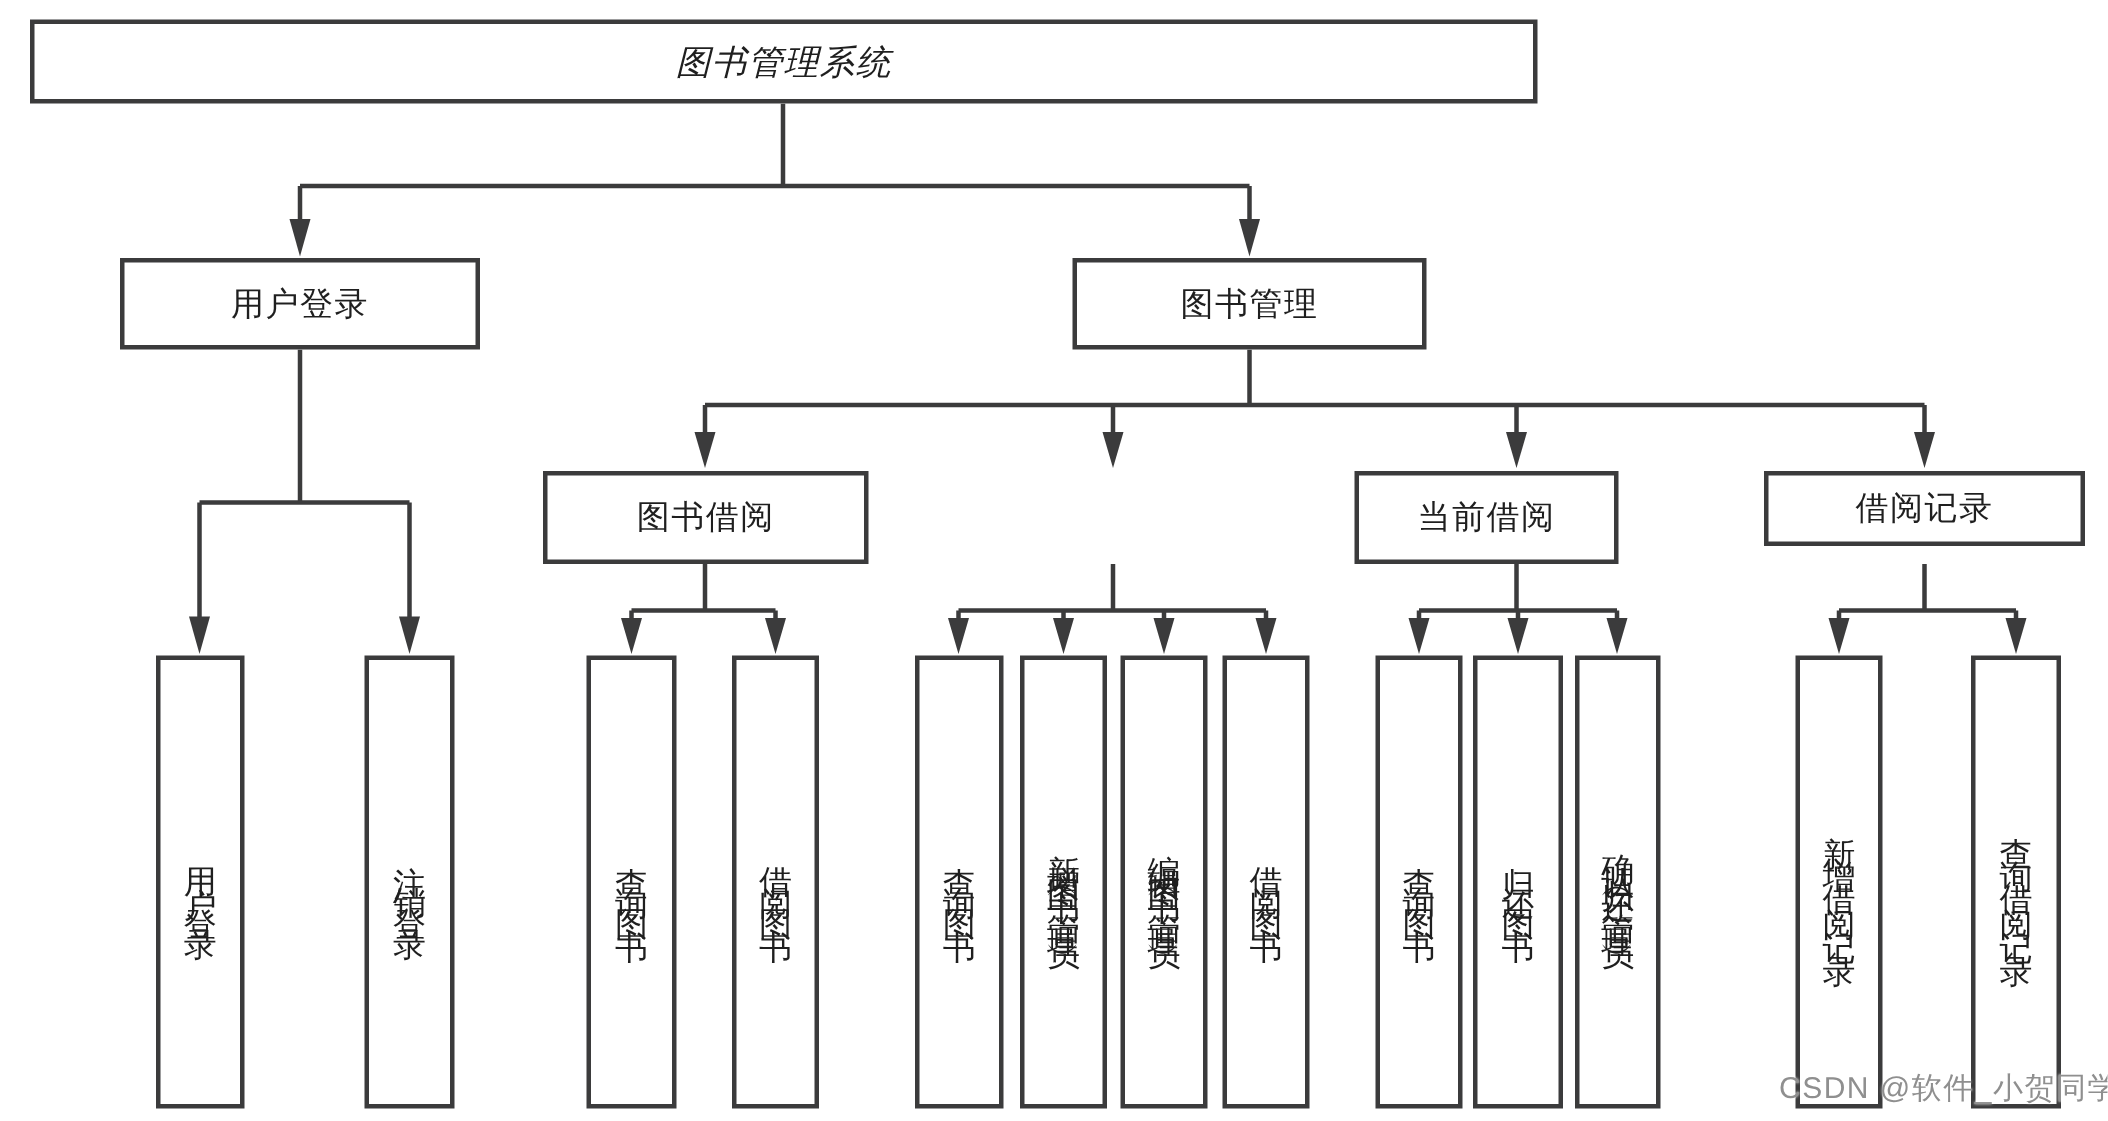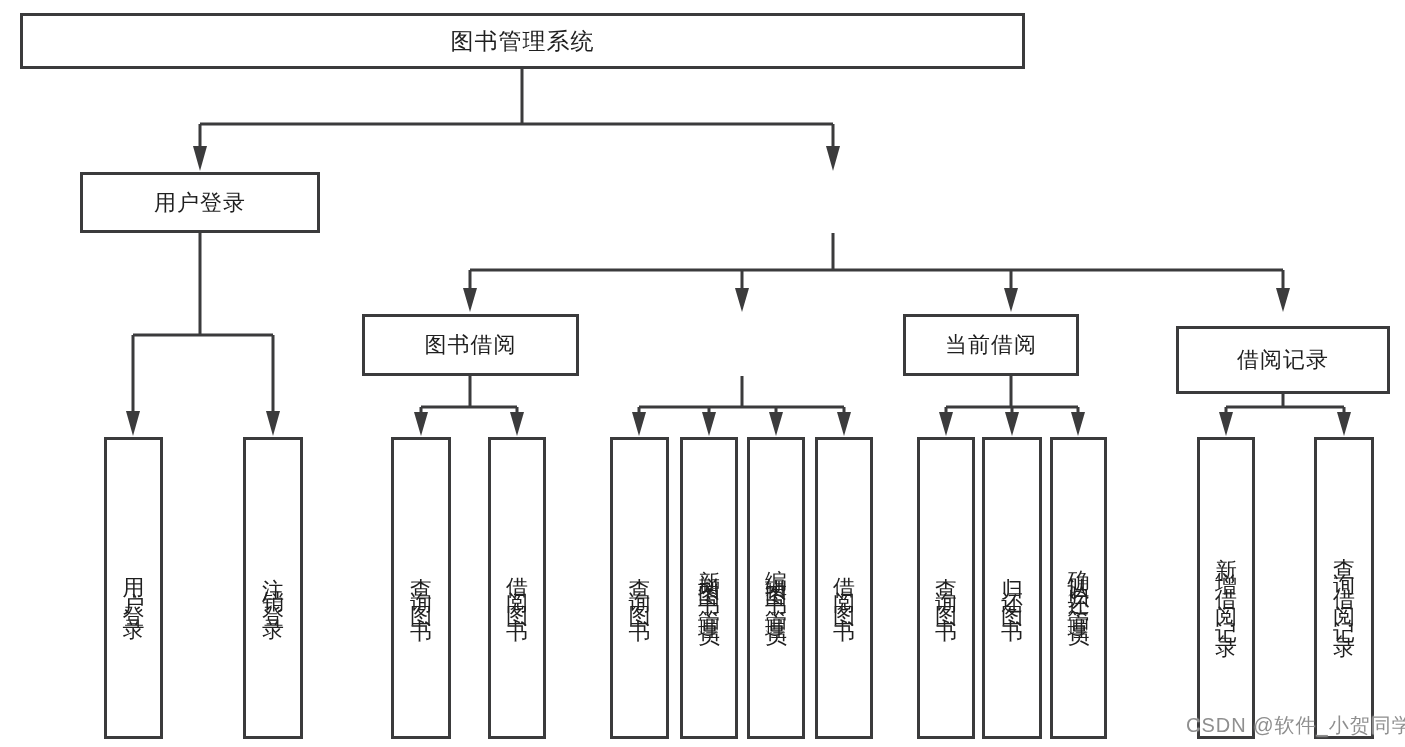--- a/index.html
+++ b/index.html
@@ -18,21 +18,21 @@
   #canvas{position:absolute;inset:0;width:1405px;height:747px;}
   svg.wires{position:absolute;left:0;top:0;z-index:0;}
   svg.wires .ln{stroke:var(--line);stroke-width:3;fill:none;}
   svg.wires .ah{fill:var(--line);stroke:none;}
   .node{
     position:absolute;box-sizing:border-box;z-index:1;
     background:#fff;border:3px solid var(--line);
     display:flex;align-items:center;justify-content:center;
   }
   .node.h{font-size:22px;letter-spacing:1px;white-space:nowrap;}
-  .node.root{font-size:23px;}
+  .node.root{font-size:23px;font-style:italic;}
   .vtxt{
     writing-mode:vertical-rl;
     font-size:22px;line-height:1;white-space:nowrap;
   }
   .v4 .vtxt{letter-spacing:14px;}
   .v6 .vtxt{letter-spacing:16px;}
   .v9 .vtxt{letter-spacing:8px;}
   .watermark{
     position:absolute;z-index:3;left:1186px;top:712px;
     font-size:20px;color:var(--wm);letter-spacing:1px;white-space:nowrap;
@@ -80,28 +80,31 @@
     <path class="ah" d="M1337 412 h14 L1344 436 Z"></path>
   </svg>
 
   <div class="node h root" style="left:20px;top:13px;width:1005px;height:56px">
     <span>图书管理系统</span>
   </div>
 
   <div class="node h" style="left:80px;top:172px;width:240px;height:61px">
     <span>用户登录</span>
   </div>
+  <div class="node h" style="left:715px;top:172px;width:236px;height:61px">
+    <span>图书管理</span>
+  </div>
 
   <div class="node h" style="left:362px;top:314px;width:217px;height:62px">
     <span>图书借阅</span>
   </div>
   <div class="node h" style="left:903px;top:314px;width:176px;height:62px">
     <span>当前借阅</span>
   </div>
-  <div class="node h" style="left:1176px;top:326px;width:214px;height:68px">
+  <div class="node h" style="left:1176px;top:314px;width:214px;height:50px">
     <span>借阅记录</span>
   </div>
 
   <div class="node leaf v4" style="left:104px;top:437px;width:59px;height:302px">
     <span class="vtxt">用户登录</span>
   </div>
   <div class="node leaf v4" style="left:243px;top:437px;width:60px;height:302px">
     <span class="vtxt">注销登录</span>
   </div>
   <div class="node leaf v4" style="left:391px;top:437px;width:60px;height:302px">

